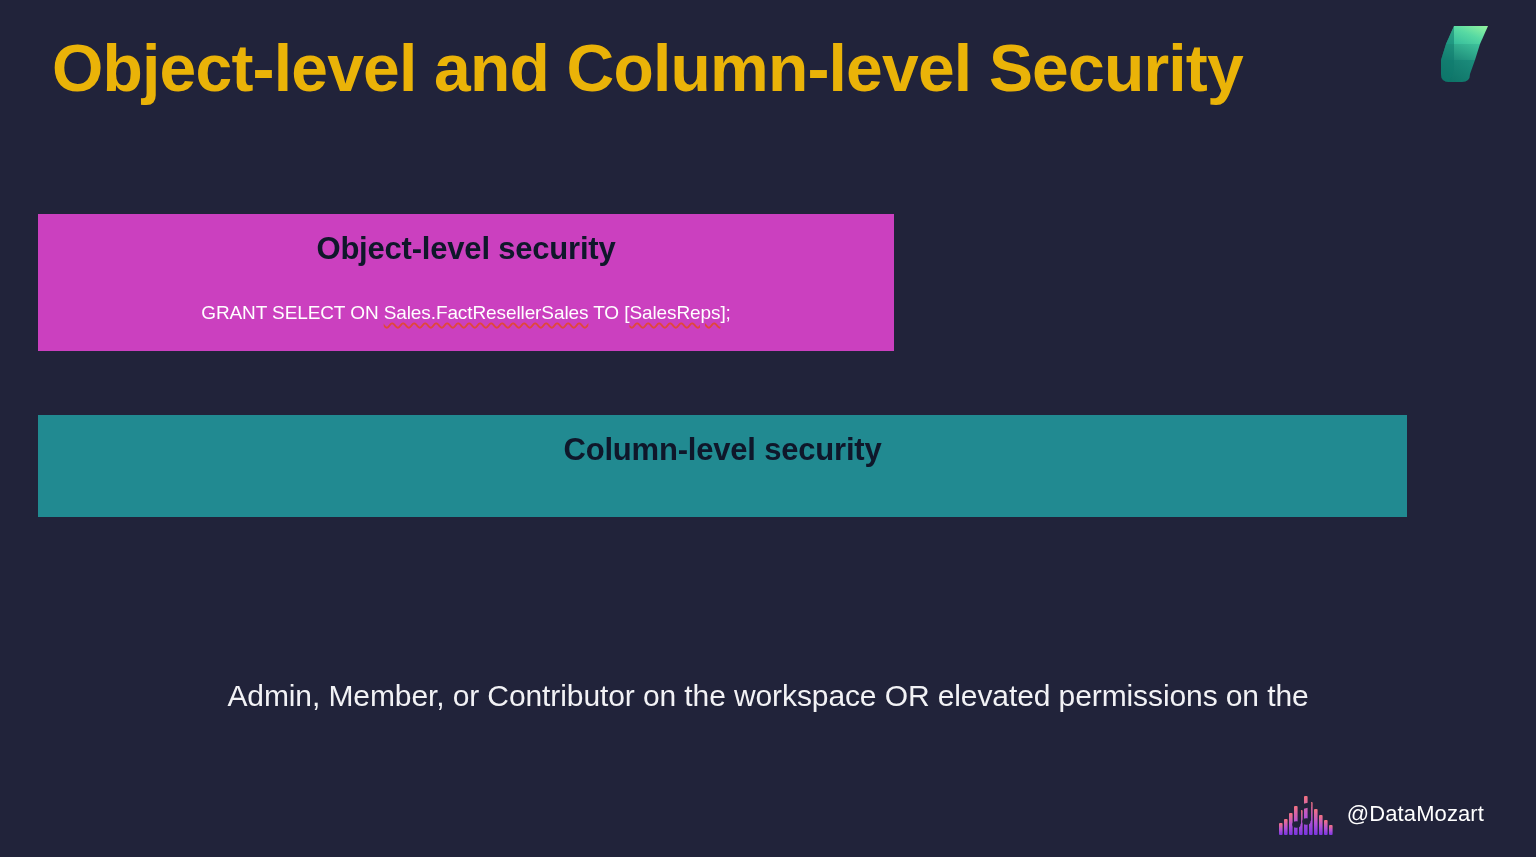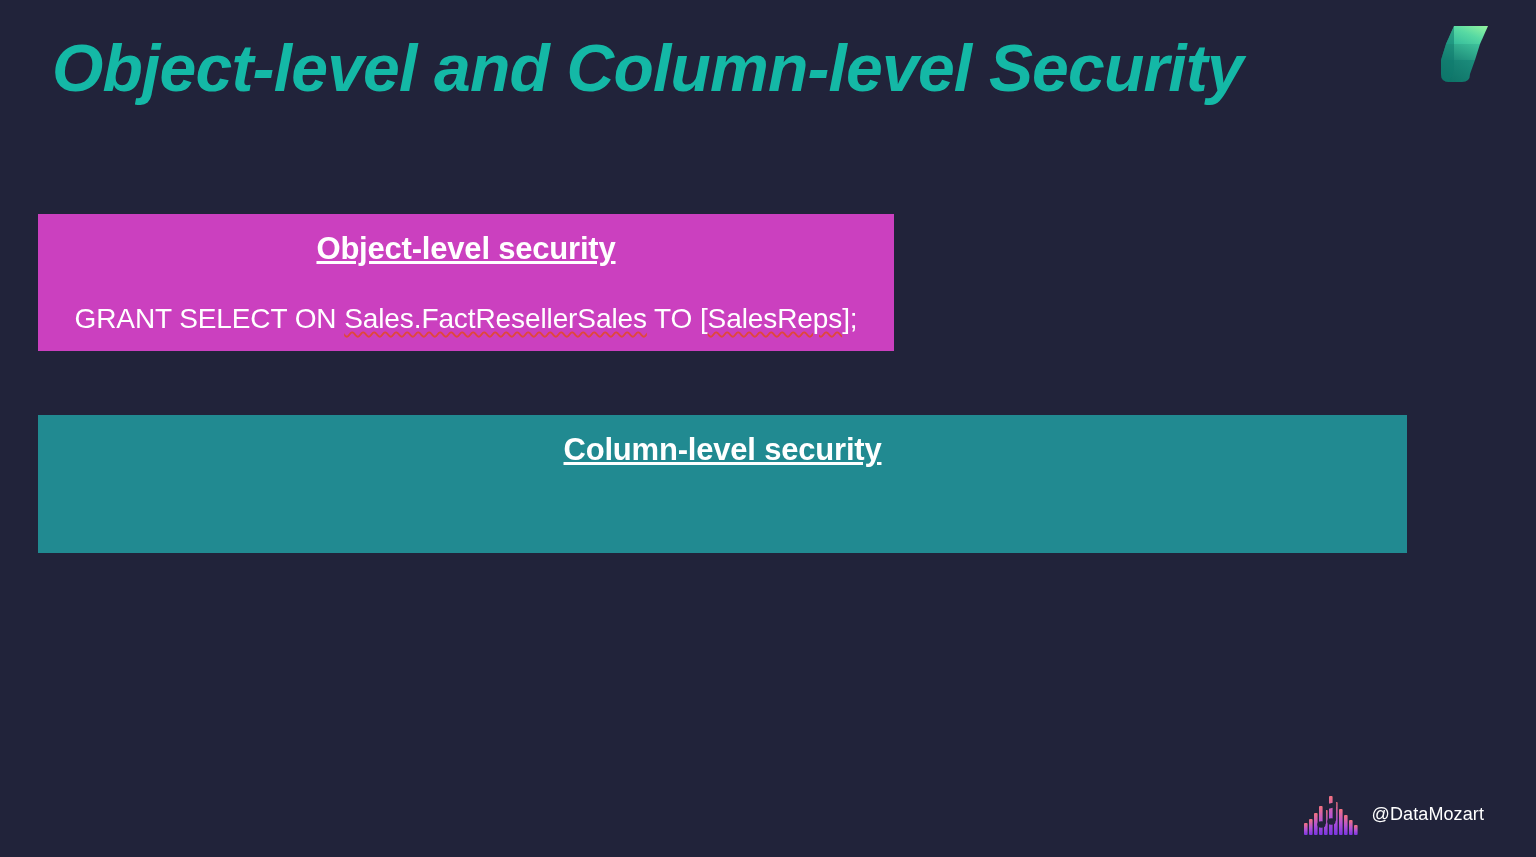--- a/index.html
+++ b/index.html
@@ -22,25 +22,24 @@
   }
 
   
   .slide-title {
     position: absolute;
     left: 52px;
     top: 32px;
     width: 1330px;
     font-size: 66px;
     font-weight: bold;
-    color: #14b8a6;
+    color: #eab308;
     letter-spacing: -0.8px;
     line-height: 1.1;
     white-space: nowrap;
-    font-style: italic;
   }
 
   
   .fabric-logo {
     position: absolute;
     right: 42px;
     top: 18px;
     width: 64px;
     height: 72px;
   }
@@ -59,38 +58,37 @@
     left: 38px;
     top: 214px;
     width: 856px;
     height: 137px;
     background: #cb40bf;
   }
   .callout-column {
     left: 38px;
     top: 415px;
     width: 1369px;
-    height: 138px;
+    height: 102px;
     background: #218a91;
   }
 
   .callout-heading {
     font-size: 31px;
     font-weight: bold;
-    color: #ffffff;
+    color: #0f172a;
     text-align: left;
     letter-spacing: -0.2px;
     line-height: 1.2;
     margin: 0;
-    text-decoration: underline;
   }
 
   .callout-code {
     margin-top: 34px;
-    font-size: 28px;
+    font-size: 19px;
     font-weight: normal;
     color: #ffffff;
     text-align: center;
     line-height: 1.25;
     white-space: nowrap;
     letter-spacing: -0.1px;
   }
 
   
   .squiggle {
@@ -122,21 +120,21 @@
     display: flex;
     align-items: center;
     gap: 12px;
   }
   .watermark-logo {
     width: 56px;
     height: 42px;
     display: block;
   }
   .watermark-handle {
-    font-size: 18px;
+    font-size: 22px;
     color: #ffffff;
     letter-spacing: 0.1px;
   }
 </style>
 </head>
 <body>
 
 <div class="slide">
 
   <div class="slide-title">Object-level and Column-level Security</div>
@@ -170,20 +168,21 @@
     <div class="callout-code">
       <span>GRANT SELECT ON </span><span class="squiggle">Sales.FactResellerSales</span><span> TO [</span><span class="squiggle">SalesReps</span><span>];</span>
     </div>
   </div>
 
   <div class="callout callout-column">
     <div class="callout-heading">Column-level security</div>
   </div>
 
   <div class="footnote">
+    <div>Admin, Member, or Contributor on the workspace OR elevated permissions on the</div>
   </div>
 
   <div class="watermark">
     <span class="watermark-logo-wrap">
       <svg class="watermark-logo" viewBox="0 0 56 42" aria-hidden="true">
         <defs>
           <linearGradient id="eqGrad" x1="0" y1="0" x2="0" y2="1">
             <stop offset="0%" stop-color="#f4727f"></stop>
             <stop offset="55%" stop-color="#b352d6"></stop>
             <stop offset="100%" stop-color="#7b36e0"></stop>

